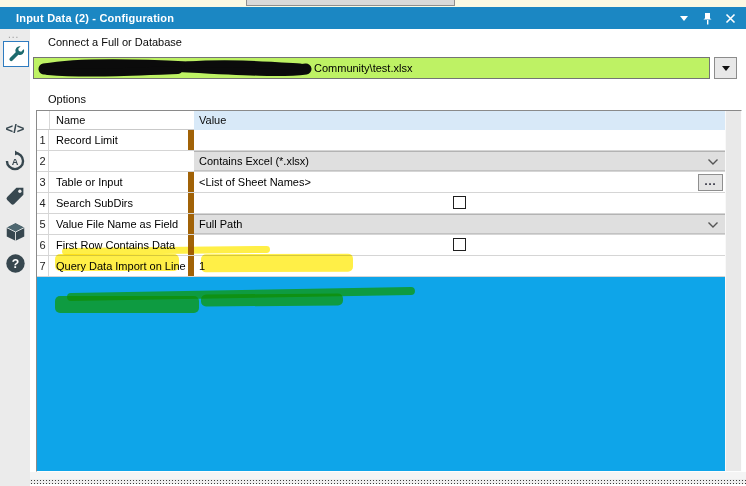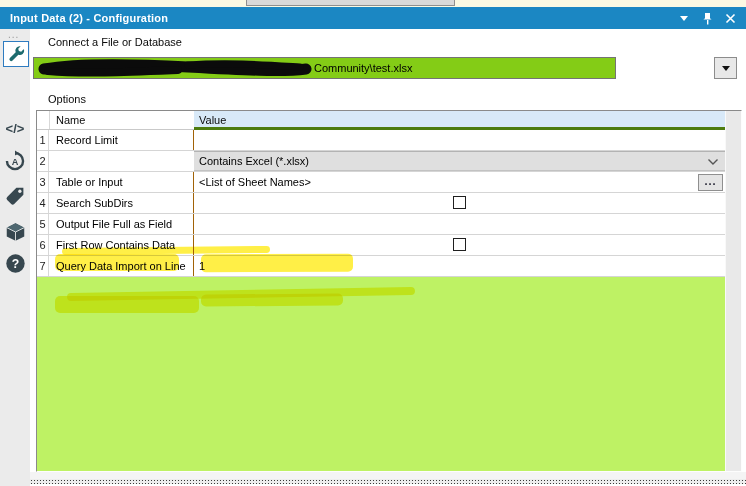--- a/index.html
+++ b/index.html
@@ -5,55 +5,55 @@
   * { margin:0; padding:0; box-sizing:border-box; }
   html,body { width:746px; height:486px; overflow:hidden; }
   body { font-family:"Liberation Sans", sans-serif; font-size:11px; color:#000; background:#fff; position:relative; }
 
   
   .top-strip { position:absolute; left:0; top:0; width:746px; height:7px; background:#FBF9E3; }
   .top-grip  { position:absolute; left:246px; top:0; width:209px; height:6px; background:#D9D9D9; border:1px solid #8F8F8F; border-top:none; }
 
   
   .titlebar { position:absolute; left:0; top:7px; width:746px; height:22px; background:#1B87C3; color:#fff; display:flex; align-items:center; }
-  .titlebar .title { font-weight:bold; padding-left:10px; letter-spacing:.2px; }
+  .titlebar .title { font-weight:bold; padding-left:16px; letter-spacing:.2px; }
   .titlebar .tb-icons { margin-left:auto; display:flex; align-items:center; gap:9px; padding-right:9px; }
   .tb-btn { width:14px; height:14px; display:flex; align-items:center; justify-content:center; cursor:pointer; }
 
   
   .sidebar { position:absolute; left:0; top:29px; width:30px; height:457px; background:#EBEBEB; }
   .grip-dots { position:absolute; left:8px; top:3px; color:#9a9a9a; font-size:10px; letter-spacing:1px; line-height:6px; }
   .side-sel { position:absolute; left:3px; top:12px; width:26px; height:26px; background:#fff; border:1px solid #2E7BC0; display:flex; align-items:center; justify-content:center; }
   .side-ic { position:absolute; left:0; width:30px; display:flex; justify-content:center; }
   .code-glyph { font-weight:bold; font-size:13px; color:#37474F; }
 
   
   .content { position:absolute; left:30px; top:29px; width:716px; height:450px; background:#fff; }
   .lbl { position:absolute; color:#0a0a0a; }
   .lbl-connect { left:18px; top:7px; }
   .lbl-options { left:18px; top:64px; }
 
-  .file-input { position:absolute; left:3px; top:28px; width:583px; height:22px; background:#84cc16; border:1px solid #747474; }
+  .file-input { position:absolute; left:3px; top:28px; width:677px; height:22px; background:#bef264; border:1px solid #747474; }
   .file-text { position:absolute; left:280px; top:4px; white-space:nowrap; }
   .redact { position:absolute; left:4px; top:1px; }
   .drop-btn { position:absolute; left:684px; top:28px; width:23px; height:22px; background:#E8E8E8; border:1px solid #8C8C8C; display:flex; align-items:center; justify-content:center; }
   .caret { width:0; height:0; border-left:4px solid transparent; border-right:4px solid transparent; border-top:5px solid #111; }
 
   
-  .grid { position:absolute; left:6px; top:81px; width:706px; height:362px; background:#bef264; border-top:1px solid #8A8A8A; border-left:1px solid #8A8A8A; border-right:1px solid #FDFDFD; border-bottom:1px solid #FDFDFD; }
+  .grid { position:absolute; left:6px; top:81px; width:706px; height:362px; background:#0ea5e9; border-top:1px solid #8A8A8A; border-left:1px solid #8A8A8A; border-right:1px solid #FDFDFD; border-bottom:1px solid #FDFDFD; }
   .vscroll { position:absolute; right:0; top:0; width:16px; height:360px; background:#E9E9E9; border-left:1px solid #F9F9F9; }
   .hdr { position:absolute; left:0; top:0; width:689px; height:19px; background:#fff; border-bottom:1px solid #C9C9C9; }
   .hdr .h-name { position:absolute; left:19px; top:3px; color:#0a0a0a; }
-  .hdr .h-valcell { position:absolute; left:157px; top:0; width:532px; height:20px; background:#D8E9F8; border-bottom:4px solid #4d7c0f; }
+  .hdr .h-valcell { position:absolute; left:157px; top:0; width:532px; height:20px; background:#D8E9F8; border-bottom:1px solid #4d7c0f; }
   .hdr .h-value { position:absolute; left:5px; top:3px; color:#0a0a0a; }
   .hdr-numdiv { position:absolute; left:12px; top:0; width:1px; height:18px; background:#D8D8D8; }
 
   .row { position:absolute; left:0; width:689px; height:21px; background:#fff; border-bottom:1px solid #D5D5D5; }
   .c-num  { position:absolute; left:0; top:0; width:12px; height:20px; border-right:1px solid #D8D8D8; text-align:center; padding-top:4px; color:#222; }
-  .c-name { position:absolute; left:12px; top:0; width:145px; height:20px; border-right:1px solid #a16207; padding:4px 0 0 7px; white-space:nowrap; }
+  .c-name { position:absolute; left:12px; top:0; width:145px; height:20px; border-right:6px solid #a16207; padding:4px 0 0 7px; white-space:nowrap; }
   .c-val  { position:absolute; left:157px; top:0; width:532px; height:20px; padding:4px 0 0 5px; white-space:nowrap; }
   .c-val.dropdown { background:#DFDFDF; box-shadow: inset 0 1px 0 #B3B3B3, inset 0 -1px 0 #C2C2C2; }
   .chev { position:absolute; right:7px; top:7px; }
   .checkbox { position:absolute; left:50%; top:3px; margin-left:-7px; width:13px; height:13px; background:#fff; border:1.5px solid #1f1f1f; }
   .browse-btn { position:absolute; right:3px; top:2px; width:25px; height:17px; background:#E4E4E4; border:1px solid #8F8F8F; text-align:center; line-height:12px; color:#223; font-weight:bold; letter-spacing:1px; }
 
   
   .hl { position:absolute; background:#FFE900; opacity:.72; mix-blend-mode:multiply; border-radius:5px; pointer-events:none; }
   .hl-a { left:25px; top:136px; width:208px; height:7px; transform:rotate(-.6deg); }
   .hl-b { left:18px; top:143px; width:124px; height:17px; }
@@ -144,21 +144,21 @@
       <svg width="21" height="21" viewBox="0 0 24 24">
           <circle cx="12" cy="12" r="10.5" fill="#37474F"></circle>
           <text x="12" y="17" text-anchor="middle" font-size="14" font-weight="bold" fill="#fff" font-family="Liberation Sans, sans-serif">?</text>
         </svg>
     </span>
   </div>
 </div>
 
 <div class="content">
 
-  <div class="lbl lbl-connect">Connect a File or Database</div>
+  <div class="lbl lbl-connect">Connect a Full or Database</div>
 
   <div class="file-input">
     <span class="file-text">Community\test.xlsx</span>
     <span class="redact">
       <svg width="275" height="19" viewBox="0 0 275 19">
         <path d="M6 10 C 40 4, 95 5, 150 8 S 245 13, 268 10" stroke="#0b0b0b" stroke-width="11" fill="none" stroke-linecap="round"></path>
         <path d="M10 12 C 45 15, 90 13, 140 11" stroke="#0b0b0b" stroke-width="8" fill="none" stroke-linecap="round"></path>
         <path d="M150 6 C 190 3, 230 6, 262 8" stroke="#0b0b0b" stroke-width="7" fill="none" stroke-linecap="round"></path>
       </svg>
     </span>
@@ -208,21 +208,29 @@
     <div class="row" style="top:82px">
       <div class="c-num">4</div>
       <div class="c-name">Search SubDirs</div>
       <div class="c-val">
         <span class="checkbox"></span>
       </div>
     </div>
 
     <div class="row" style="top:103px">
       <div class="c-num">5</div>
-      <div class="c-name">Output File Full as Field</div>
+      <div class="c-name">Value File Name as Field</div>
+      <div class="c-val dropdown">
+        <span>Full Path</span>
+        <span class="chev">
+          <svg width="12" height="8" viewBox="0 0 12 8">
+              <path d="M1.5 1.5 L6 6 L10.5 1.5" stroke="#555" stroke-width="1.4" fill="none"></path>
+            </svg>
+        </span>
+      </div>
     </div>
 
     <div class="row" style="top:124px">
       <div class="c-num">6</div>
       <div class="c-name">First Row Contains Data</div>
       <div class="c-val">
         <span class="checkbox"></span>
       </div>
     </div>
 

